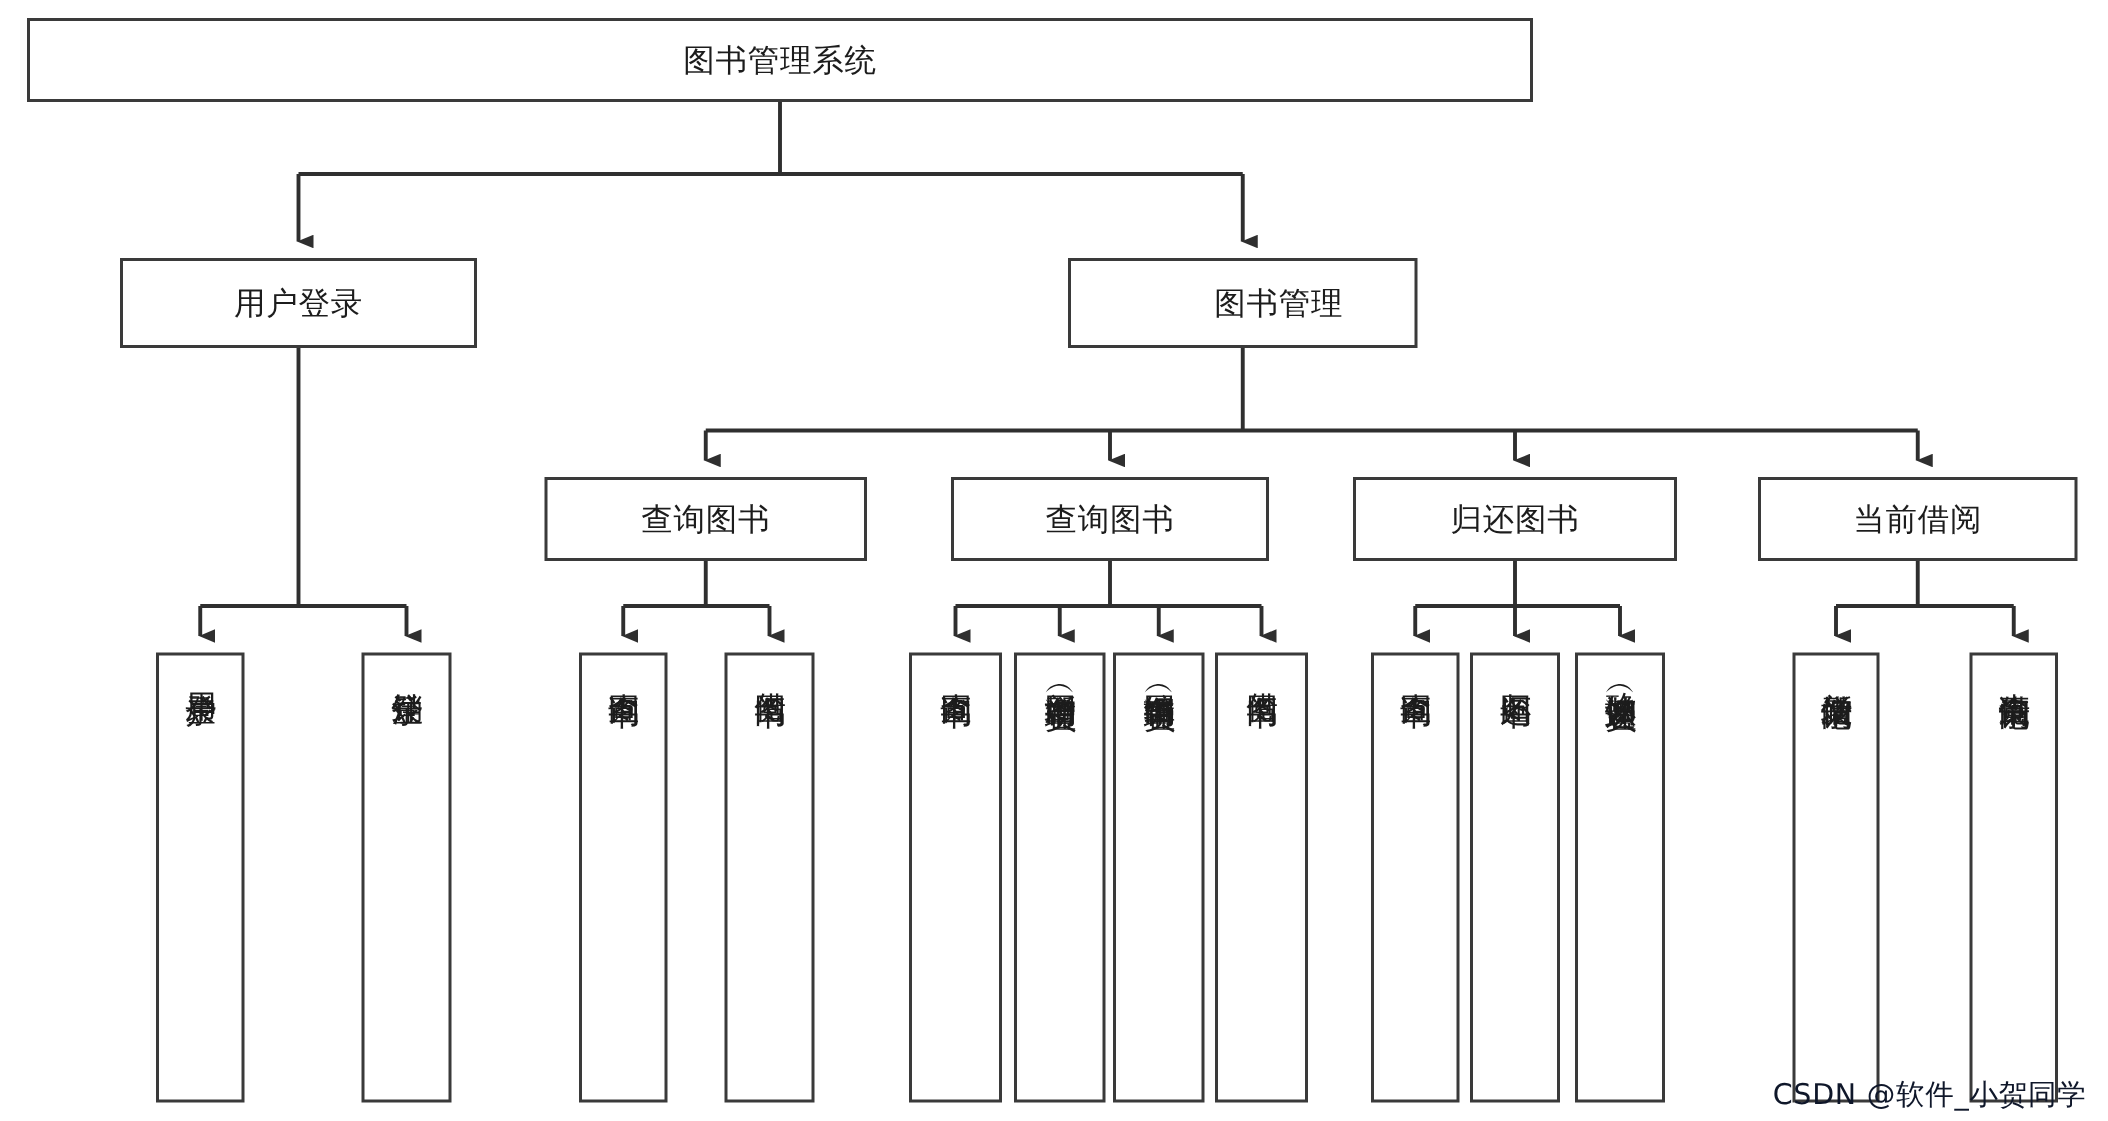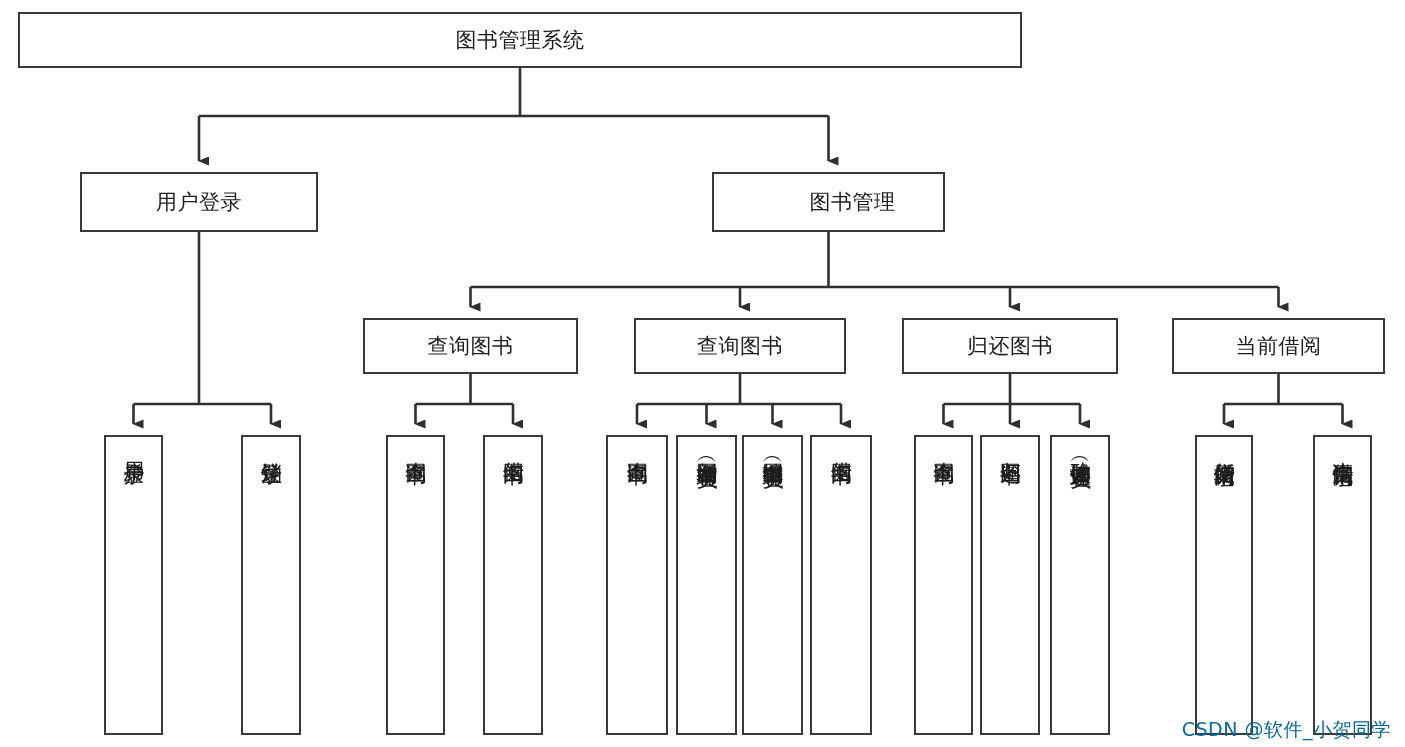--- a/index.html
+++ b/index.html
@@ -57,21 +57,21 @@
     line-height: 1.28;
     letter-spacing: 1px;
     white-space: nowrap;
     text-align: left;
   }
   .watermark {
     position: absolute;
     right: 14px;
     bottom: 4px;
     font-size: 19px;
-    color: #0369a1;
+    color: #0f172a;
     letter-spacing: 0.5px;
     white-space: nowrap;
     z-index: 5;
     font-family: "DejaVu Sans", "Liberation Sans", sans-serif;
   }
 </style>
 </head>
 <body>
 
 <div id="diagram-root">

